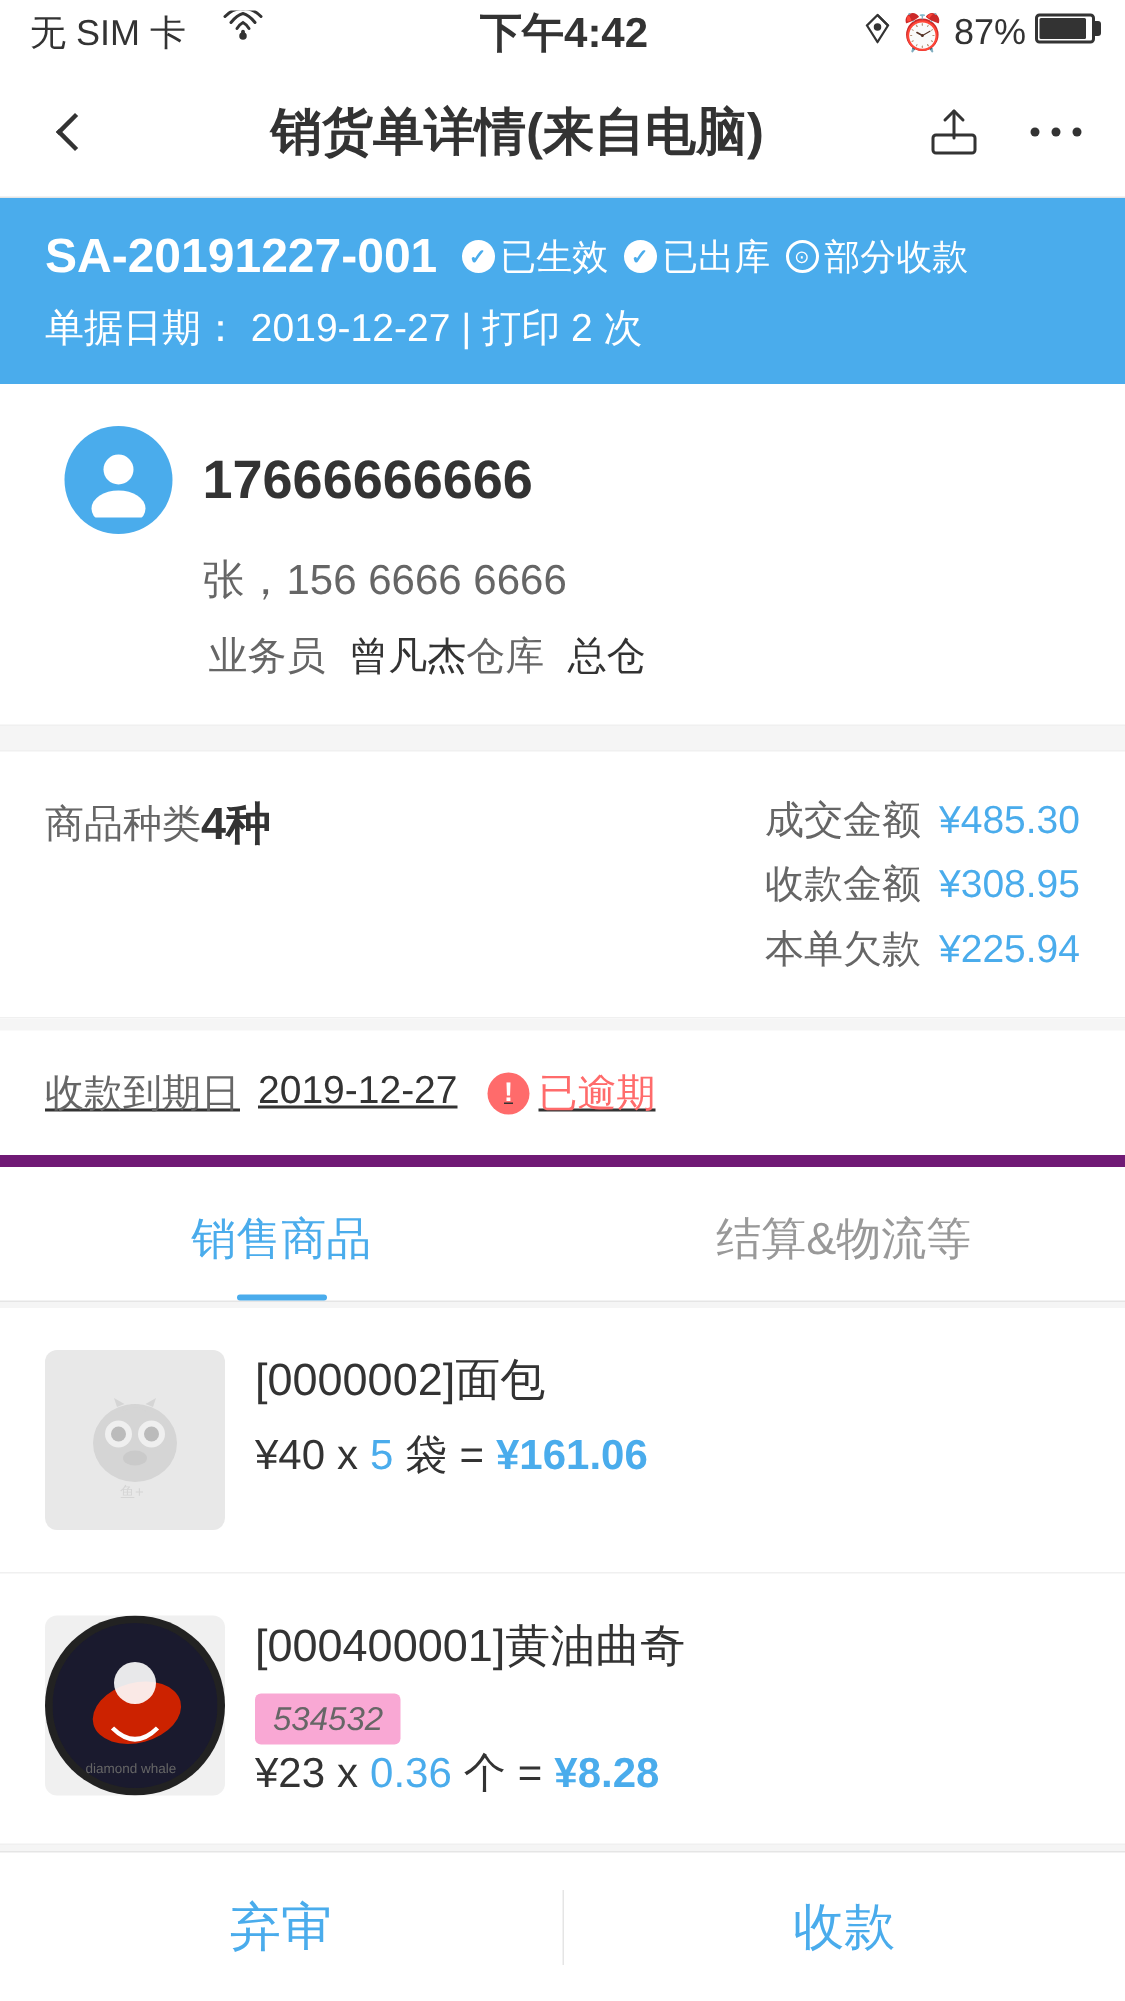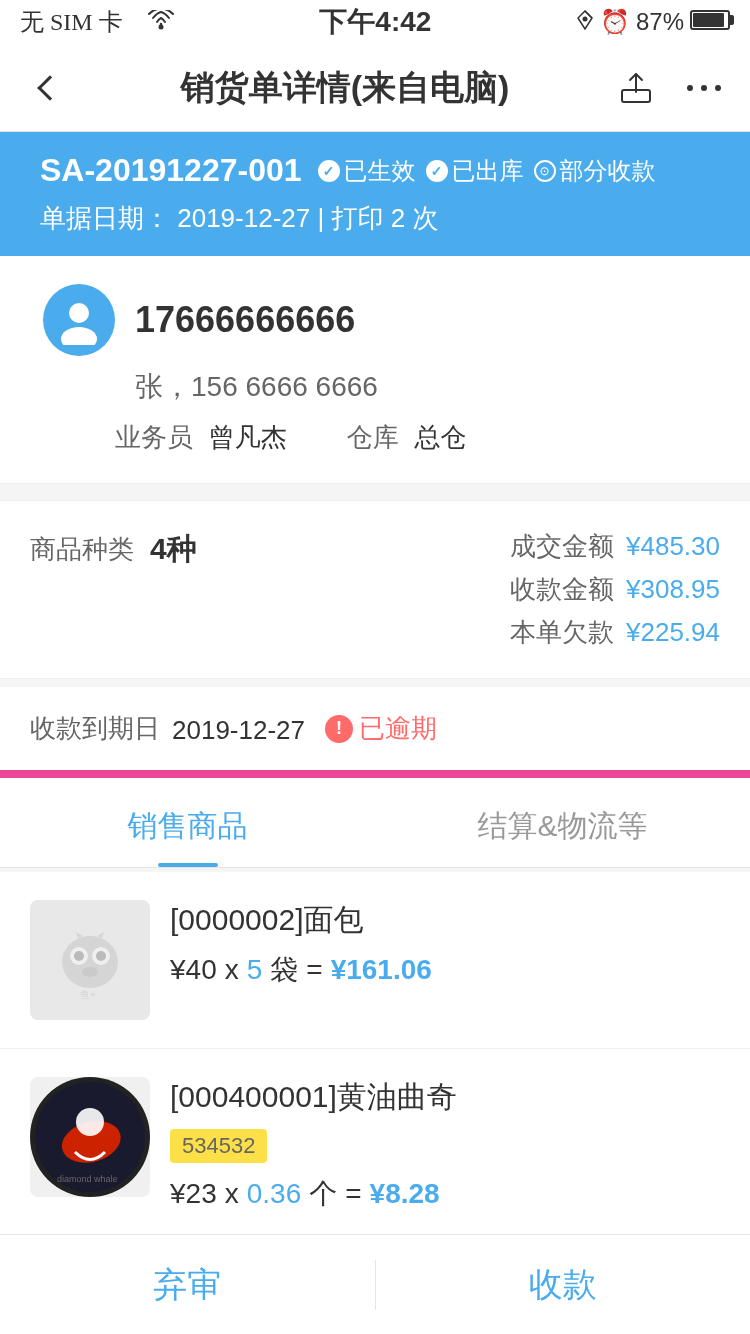--- a/index.html
+++ b/index.html
@@ -18,21 +18,21 @@
     .status-bar {
       height: 44px;
       background: #fff;
       display: flex;
       align-items: center;
       justify-content: space-between;
       padding: 0 20px;
       font-size: 24px;
       font-weight: 500;
     }
-    .status-left { display: flex; align-items: center; gap: 24px; font-family: Liberation Serif, serif; }
+    .status-left { display: flex; align-items: flex-start; gap: 24px; }
     .status-center { font-size: 28px; font-weight: 600; }
     .status-right { display: flex; align-items: center; gap: 6px; font-size: 24px; }
     .battery-icon {
       display: inline-block;
       width: 40px; height: 20px;
       border: 2px solid #333;
       border-radius: 3px;
       position: relative;
     }
     .battery-icon::after {
@@ -91,21 +91,21 @@
     }
     .nav-action-btn {
       width: 52px; height: 52px;
       display: flex; align-items: center; justify-content: center;
       cursor: pointer;
     }
 
     
     .order-banner {
       background: #4AACEC;
-      padding: 20px 40px;
+      padding: 20px 30px;
     }
     .order-banner-top {
       display: flex;
       align-items: center;
       gap: 16px;
       margin-bottom: 12px;
     }
     .order-id {
       font-size: 32px;
       font-weight: 700;
@@ -170,22 +170,21 @@
       color: #333;
     }
     .customer-name {
       font-size: 28px;
       color: #666;
       margin-left: 92px;
       margin-bottom: 14px;
     }
     .customer-details {
       display: flex;
-      margin-left: 72px;
-      gap: 60px;
+      margin-left: 96px;
     }
     .detail-label {
       font-size: 26px;
       color: #666;
     }
     .detail-value {
       font-size: 26px;
       color: #333;
       margin-left: 8px;
     }
@@ -198,21 +197,20 @@
       border-bottom: 1px solid #f0f0f0;
     }
     .stats-row {
       display: flex;
       justify-content: space-between;
       align-items: flex-start;
     }
     .stats-left {
       display: flex;
       align-items: center;
-      gap: 16px;
       font-size: 26px;
       color: #666;
     }
     .stats-right {
       display: flex;
       flex-direction: column;
       align-items: flex-end;
       gap: 8px;
     }
     .stat-item {
@@ -222,24 +220,25 @@
       font-size: 26px;
     }
     .stat-label { color: #666; }
     .stat-value { color: #4AACEC; }
 
     
     .due-date-section {
       background: #fff;
       padding: 24px 30px;
       border-top: 8px solid #f5f5f5;
-      border-bottom: 8px solid #ec4899;
-      display: flex;
-      align-items: flex-end;
+      border-bottom: 8px solid #701a75;
+      display: flex;
+      align-items: flex-start;
       gap: 12px;
+      text-decoration: underline;
     }
     .due-date-label { font-size: 26px; color: #666; }
     .due-date-value { font-size: 26px; color: #333; }
     .overdue-badge {
       display: flex;
       align-items: center;
       gap: 6px;
       margin-left: 8px;
     }
     .overdue-icon {
@@ -319,26 +318,26 @@
     .product-info {
       flex: 1;
     }
     .product-name {
       font-size: 30px;
       color: #333;
       margin-bottom: 10px;
     }
     .product-sku-badge {
       display: inline-block;
-      background: #fde047;
+      background: #f9a8d4;
       color: #666;
       font-size: 22px;
       padding: 4px 12px;
       border-radius: 4px;
-      margin-bottom: 12px;
+      font-style: italic;
     }
     .product-price-row {
       font-size: 28px;
       color: #333;
       display: flex;
       align-items: center;
       gap: 8px;
     }
     .price-qty { color: #4AACEC; }
     .price-total { color: #4AACEC; font-weight: 600; }

